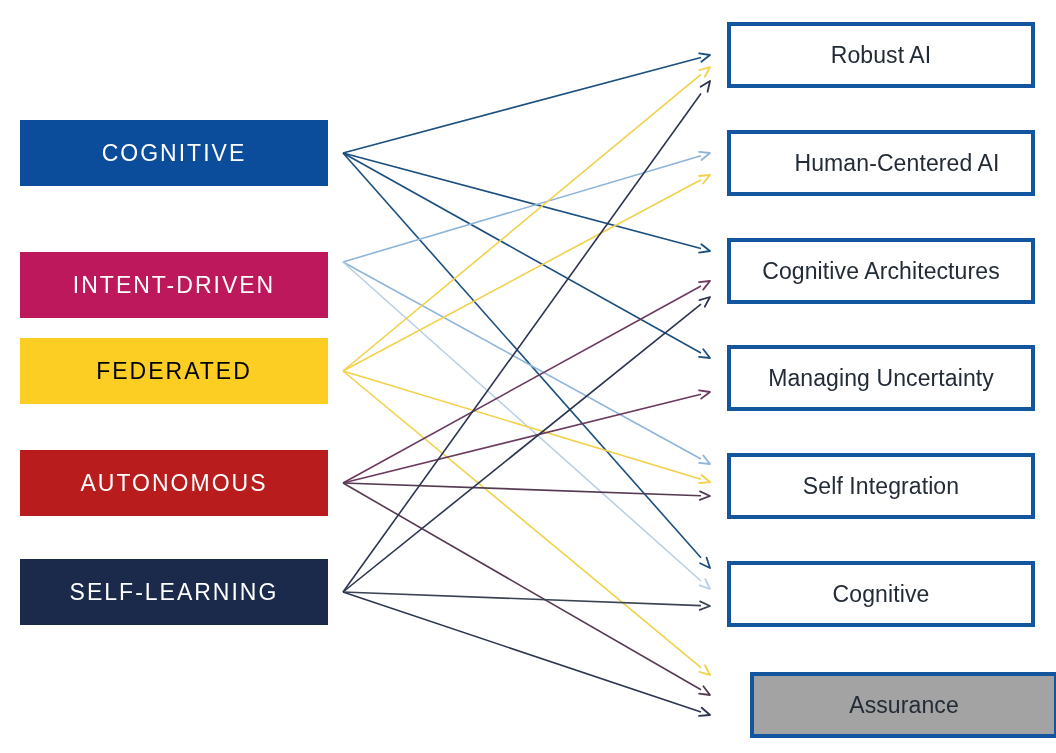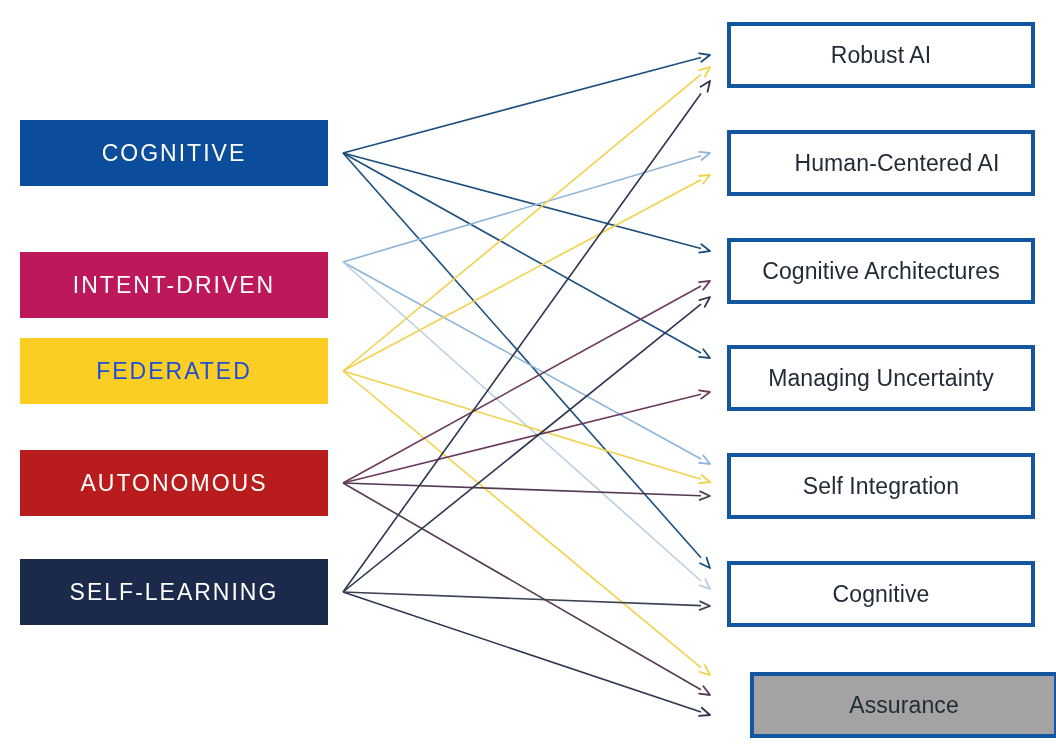--- a/index.html
+++ b/index.html
@@ -153,21 +153,21 @@
     </svg>
 
   <div>
     <div class="cap-block" style="top: 120px; background: rgb(11, 77, 155);">
       <span class="cap-label" style="color: rgb(255, 255, 255);">COGNITIVE</span>
     </div>
     <div class="cap-block" style="top: 243px; background: #be185d; margin-top: 9px;">
       <span class="cap-label" style="color: rgb(255, 255, 255);">INTENT-DRIVEN</span>
     </div>
     <div class="cap-block" style="top: 338px; background: rgb(252, 205, 34);">
-      <span class="cap-label" style="color: #1d4ed8;">FEDERATED</span>
+      <span class="cap-label" style="color: #000000;">FEDERATED</span>
     </div>
     <div class="cap-block" style="top: 450px; background: #b91c1c;">
       <span class="cap-label" style="color: rgb(255, 255, 255);">AUTONOMOUS</span>
     </div>
     <div class="cap-block" style="top: 559px; background: rgb(27, 42, 74);">
       <span class="cap-label" style="color: rgb(255, 255, 255);">SELF-LEARNING</span>
     </div>
   </div>
 
   <div>

